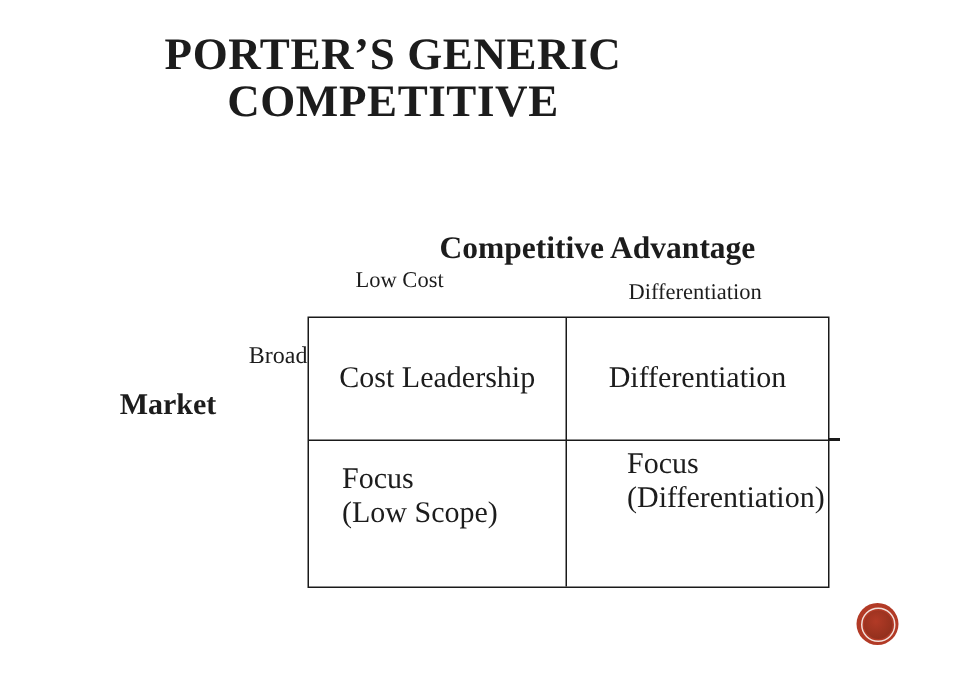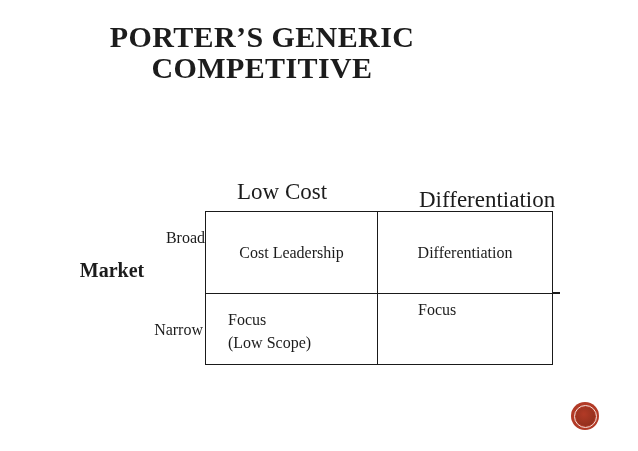--- a/index.html
+++ b/index.html
@@ -15,39 +15,39 @@
     position:absolute;left:0;top:21px;width:524px;
     text-align:center;
     font-size:30px;font-weight:bold;letter-spacing:0.4px;
     line-height:31px;
     color:var(--text,#1c1c1c);
   }
   .x-axis-title{
     position:absolute;left:293px;top:153px;
     font-size:21px;font-weight:bold;white-space:nowrap;
   }
-  .col-label{position:absolute;font-size:23px;white-space:nowrap;text-align:right;}
+  .col-label{position:absolute;font-size:15px;white-space:nowrap;text-align:right;}
   .col-label.low-cost{left:237px;top:179px;}
   .col-label.diff{left:419px;top:187px;}
   .row-label{position:absolute;font-size:16px;text-align:right;white-space:nowrap;}
   .row-label.broad{right:433px;top:229px;}
   .row-label.narrow{right:435px;top:321px;}
   .y-axis-title{
     position:absolute;left:70px;top:259px;width:84px;
     text-align:center;font-size:20px;font-weight:bold;line-height:23px;
   }
   .matrix{
     position:absolute;left:205px;top:211px;
-    width:348px;height:154px;
+    width:348px;height:181px;
     border:1.5px solid var(--border,#1a1a1a);
     display:grid;
     grid-template-columns:172px 1fr;
     grid-template-rows:82px 1fr;
     box-sizing:border-box;
-    font-size:16px;line-height:23px;
+    font-size:20px;line-height:23px;
   }
   .cell{box-sizing:border-box;}
   .cell.tl{border-right:1.5px solid var(--border,#1a1a1a);border-bottom:1.5px solid var(--border,#1a1a1a);
     display:flex;align-items:center;justify-content:center;}
   .cell.tr{border-bottom:1.5px solid var(--border,#1a1a1a);
     display:flex;align-items:center;justify-content:center;}
   .cell.bl{border-right:1.5px solid var(--border,#1a1a1a);padding:14px 0 0 22px;}
   .cell.br{padding:4px 0 0 40px;}
   .divider-overhang{
     position:absolute;left:552px;top:292px;width:8px;height:1.5px;
@@ -69,44 +69,45 @@
 </style>
 </head>
 <body>
 
 <div class="slide">
 
   <div class="title">
     <div>PORTER’S GENERIC COMPETITIVE</div>
   </div>
 
+  <div class="x-axis-title">Competitive Advantage</div>
 
   <div class="col-label low-cost">Low Cost</div>
   <div class="col-label diff">Differentiation</div>
 
   <div class="y-axis-title">
     <div>Market</div>
   </div>
 
   <div class="row-label broad">Broad</div>
-  <div class="row-label narrow">Narrow</div>
 
   <div class="matrix">
     <div class="cell tl">
       <span>Cost Leadership</span>
     </div>
     <div class="cell tr">
       <span>Differentiation</span>
     </div>
     <div class="cell bl">
       <div>Focus</div>
       <div>(Low Scope)</div>
     </div>
     <div class="cell br">
       <div>Focus</div>
+      <div>(Differentiation)</div>
     </div>
   </div>
 
   <div class="divider-overhang"></div>
 
   <div class="logo">
     <div class="logo-ring"></div>
     <div class="logo-core"></div>
   </div>
 

